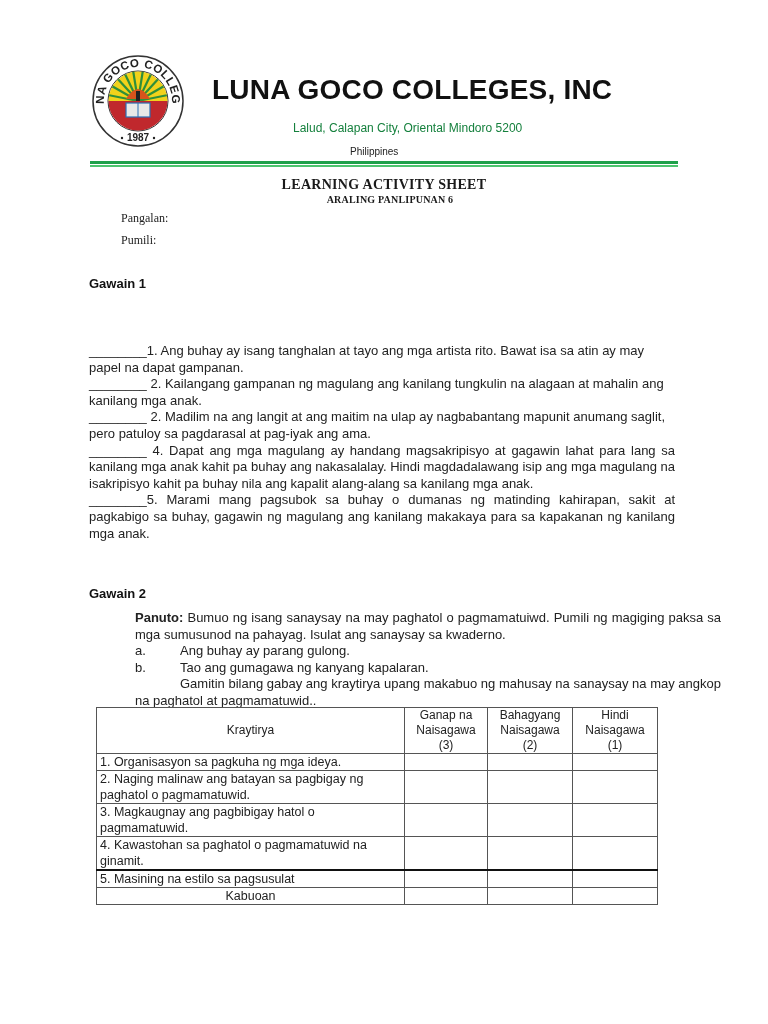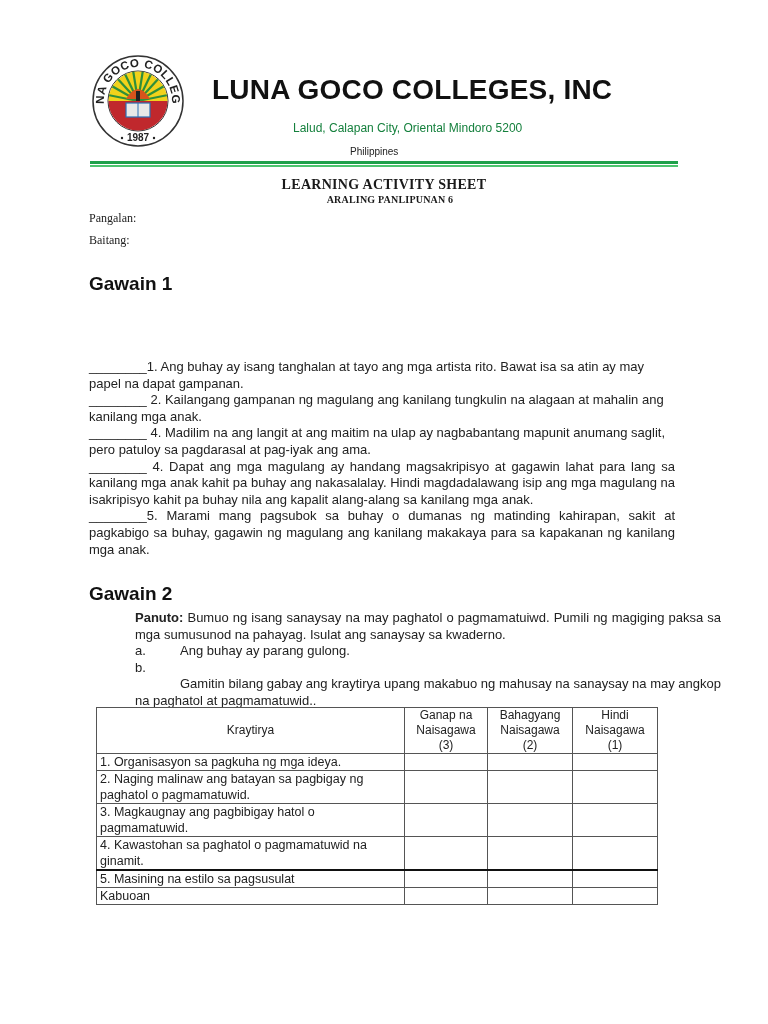--- a/index.html
+++ b/index.html
@@ -13,40 +13,40 @@
   #school-name { left:212px; top:74px; font-size:28px; font-weight:bold; color:#111; letter-spacing:0.2px; white-space:nowrap; }
   #address { left:293px; top:121px; font-size:12px; color:#15803d; white-space:nowrap; }
   #country { left:350px; top:146px; font-size:10px; color:#222; white-space:nowrap; }
   #rule { left:90px; top:161px; width:588px; height:6px; }
   #rule .r1 { position:absolute; left:0; top:0; width:100%; height:3px; background:#1ea04a; }
   #rule .r2 { position:absolute; left:0; top:4px; width:100%; height:1.5px; background:#4cc46e; }
   
   .serif { font-family:"Liberation Serif", serif; }
   #title { left:0; width:768px; top:177px; text-align:center; font-size:14px; font-weight:bold; letter-spacing:0.3px; }
   #subtitle { left:8px; width:764px; top:194px; text-align:center; font-size:10px; font-weight:bold; letter-spacing:0.2px; }
-  .field-label { font-family:"Liberation Serif", serif; font-size:12px; color:#222; }
+  .field-label { font-family:"Liberation Serif", serif; font-size:12px; color:#222;margin-left:32px; }
   #name-label { left:89px; top:211px; }
   #grade-label { left:89px; top:233px; }
   
   .body { left:89px; width:586px; font-size:13px; line-height:16.6px; color:#222; }
   .justify { text-align:justify; }
-  .heading { font-weight:bold; font-size:19px; color:#111; }
+  .heading { font-weight:bold; font-size:13px; color:#111; }
   .list-row { display:flex; }
   .list-row .mark { width:45px; }
   
   #rubric { position:absolute; left:96px; top:707px; border-collapse:collapse; font-size:12.5px; color:#222; }
   #rubric td, #rubric th { border:1px solid #555; padding:0 3px; vertical-align:top; font-weight:normal; }
   #rubric th { text-align:center; vertical-align:middle; line-height:15px; font-size:12px;margin-top:24px; }
   #rubric .c0 { width:301px; }
   #rubric .c1 { width:76px; }
   #rubric .c2 { width:78px; }
   #rubric .c3 { width:78px; }
   #rubric td { line-height:16px; }
   #rubric tr.thick td { border-top:2px solid #111; }
-  #rubric td.center { text-align:left; }
+  #rubric td.center { text-align:center; }
 </style>
 </head>
 <body>
 
 <div id="logo" class="abs">
   <svg width="92" height="92" viewBox="0 0 92 92">
     <circle cx="46" cy="46" r="45" fill="#fff" stroke="#333" stroke-width="1.5"></circle>
     <circle cx="46" cy="46" r="30" fill="#fff" stroke="#333" stroke-width="1"></circle>
     <defs>
       <path id="arcTop" d="M 12 46 A 34 34 0 0 1 80 46"></path>
@@ -88,47 +88,48 @@
 <div id="address" class="abs">Lalud, Calapan City, Oriental Mindoro 5200</div>
 <div id="country" class="abs">Philippines</div>
 <div id="rule" class="abs">
     <div class="r1"></div>
     <div class="r2"></div>
   </div>
 
 <div id="title" class="abs serif">LEARNING ACTIVITY SHEET</div>
 <div id="subtitle" class="abs serif">ARALING PANLIPUNAN 6</div>
 <div id="name-label" class="abs field-label">Pangalan:</div>
-<div id="grade-label" class="abs field-label">Baitang:</div>
+<div id="grade-label" class="abs field-label">Pumili:</div>
 
 <div class="abs body" style="top:276px;">
   <div class="heading">Gawain 1</div>
 </div>
 
-<div class="abs body" style="top:359px;">
+<div class="abs body" style="top:343px;">
   <div><span>________</span><span>1. Ang buhay ay isang tanghalan at tayo ang mga artista rito. Bawat isa sa atin ay may papel na dapat gampanan.</span></div>
   <div><span>________</span><span> 2. Kailangang gampanan ng magulang ang kanilang tungkulin na alagaan at mahalin ang kanilang mga anak.</span></div>
-  <div><span>________</span><span> 4. Madilim na ang langit at ang maitim na ulap ay nagbabantang mapunit anumang saglit, pero patuloy sa pagdarasal at pag-iyak ang ama.</span></div>
+  <div><span>________</span><span> 2. Madilim na ang langit at ang maitim na ulap ay nagbabantang mapunit anumang saglit, pero patuloy sa pagdarasal at pag-iyak ang ama.</span></div>
   <div class="justify"><span>________</span><span> 4. Dapat ang mga magulang ay handang magsakripisyo at gagawin lahat para lang sa kanilang mga anak kahit pa buhay ang nakasalalay. Hindi magdadalawang isip ang mga magulang na isakripisyo kahit pa buhay nila ang kapalit alang-alang sa kanilang mga anak.</span></div>
   <div class="justify"><span>________</span><span>5. Marami mang pagsubok sa buhay o dumanas ng matinding kahirapan, sakit at pagkabigo sa buhay, gagawin ng magulang ang kanilang makakaya para sa kapakanan ng kanilang mga anak.</span></div>
 </div>
 
 <div class="abs body" style="top:586px;">
   <div class="heading">Gawain 2</div>
 </div>
 <div class="abs body" style="top:610px;margin-left:46px;">
   <div class="justify">
     <b>Panuto:</b><span> Bumuo ng isang sanaysay na may paghatol o pagmamatuiwd. Pumili ng magiging paksa sa mga sumusunod na pahayag. Isulat ang sanaysay sa kwaderno.</span>
   </div>
   <div class="list-row">
       <span class="mark">a.</span>
       <span>Ang buhay ay parang gulong.</span>
     </div>
   <div class="list-row">
       <span class="mark">b.</span>
+      <span>Tao ang gumagawa ng kanyang kapalaran.</span>
     </div>
   <div class="justify" style="text-indent:45px;">Gamitin bilang gabay ang kraytirya upang makabuo ng mahusay na sanaysay na may angkop na paghatol at pagmamatuwid..</div>
 </div>
 
 <table id="rubric">
   <tbody>
       <tr style="height:46px;">
     <th class="c0"><span>Kraytirya</span></th>
     <th class="c1"><span>Ganap na</span><br><span>Naisagawa</span><br><span>(3)</span></th>
     <th class="c2"><span>Bahagyang</span><br><span>Naisagawa</span><br><span>(2)</span></th>

